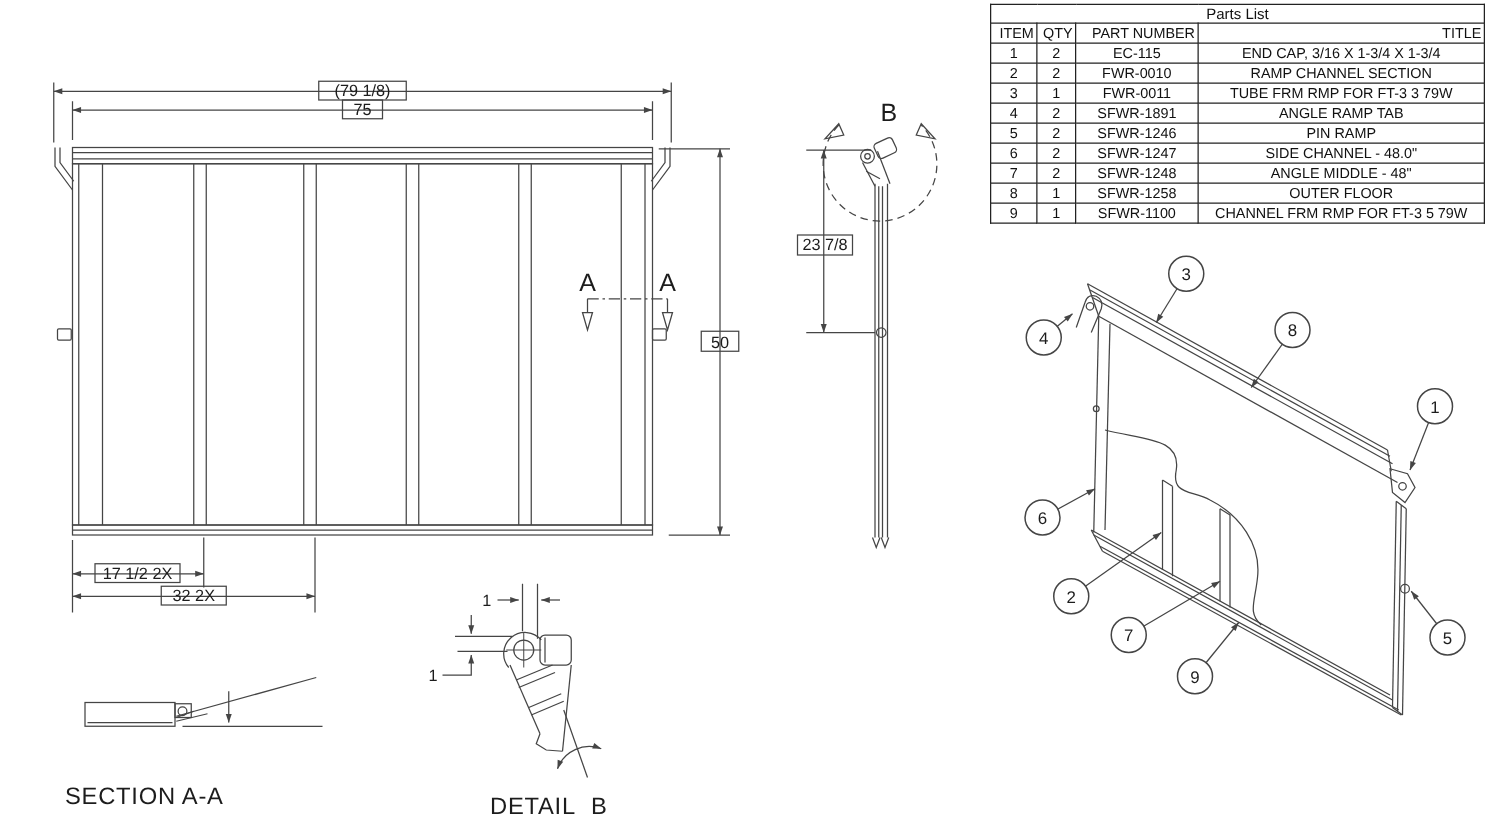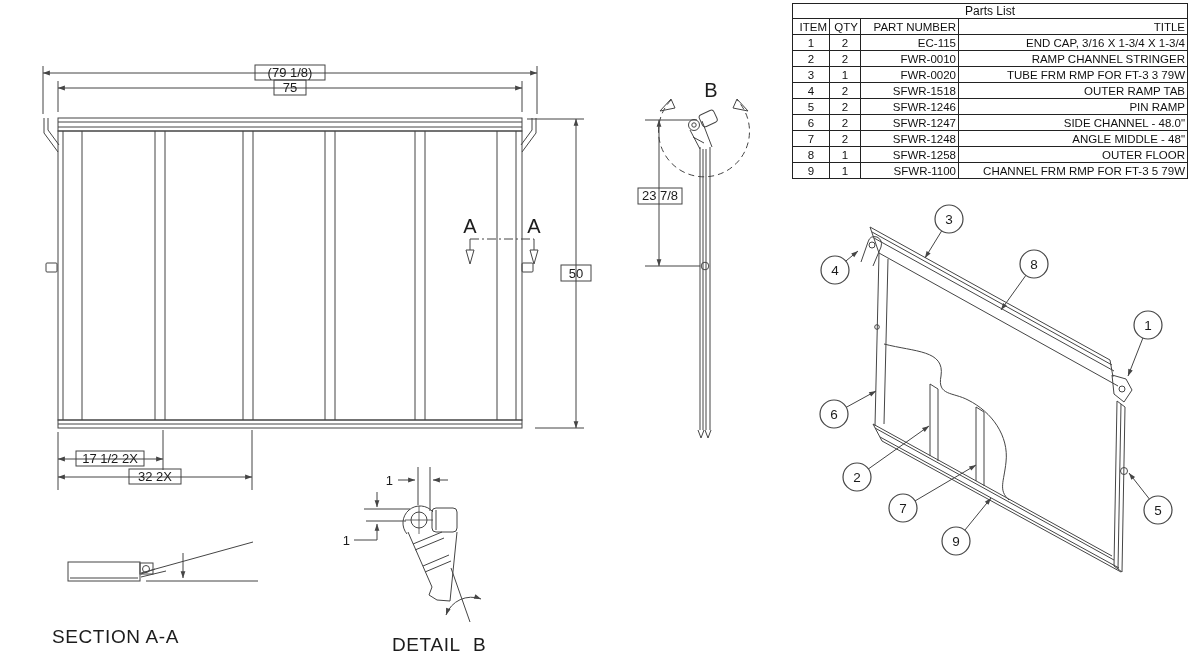--- a/index.html
+++ b/index.html
@@ -28,21 +28,21 @@
     border-collapse:collapse; table-layout:fixed;
     font-size:11.5px; color:#111;
   }
   table.parts th, table.parts td {
     border:1px solid #222; padding:0 2px; height:15px; line-height:14px;
     font-weight:normal; white-space:nowrap; overflow:hidden;
   }
   table.parts tr.title-row th { font-size:12px; text-align:center; height:13px; }
   table.parts th { text-align:right; }
   td.c { text-align:center; }
-  td.l, th.l { text-align:right; }
+  td.l, th.l { text-align:center; }
 </style>
 </head>
 <body>
 
 <div class="canvas">
 
 <svg class="drawing" width="1199" height="670" viewBox="0 0 1199 670">
   <defs>
     <marker id="arr" viewBox="0 0 10 10" refX="9.8" refY="5" markerWidth="12" markerHeight="7" orient="auto-start-reverse" markerUnits="userSpaceOnUse">
       <path d="M0,1.6 L10,5 L0,8.4 Z" fill="#454545"></path>
@@ -343,33 +343,33 @@
   <tr>
     <td class="c">1</td>
     <td class="c">2</td>
     <td class="l">EC-115</td>
     <td class="l">END CAP, 3/16 X 1-3/4 X 1-3/4</td>
   </tr>
   <tr>
     <td class="c">2</td>
     <td class="c">2</td>
     <td class="l">FWR-0010</td>
-    <td class="l">RAMP CHANNEL STRINGER</td>
+    <td class="l">RAMP CHANNEL SECTION</td>
   </tr>
   <tr>
     <td class="c">3</td>
     <td class="c">1</td>
-    <td class="l">FWR-0020</td>
+    <td class="l">FWR-0011</td>
     <td class="l">TUBE FRM RMP FOR FT-3 3 79W</td>
   </tr>
   <tr>
     <td class="c">4</td>
     <td class="c">2</td>
-    <td class="l">SFWR-1518</td>
-    <td class="l">OUTER RAMP TAB</td>
+    <td class="l">SFWR-1891</td>
+    <td class="l">ANGLE RAMP TAB</td>
   </tr>
   <tr>
     <td class="c">5</td>
     <td class="c">2</td>
     <td class="l">SFWR-1246</td>
     <td class="l">PIN RAMP</td>
   </tr>
   <tr>
     <td class="c">6</td>
     <td class="c">2</td>

